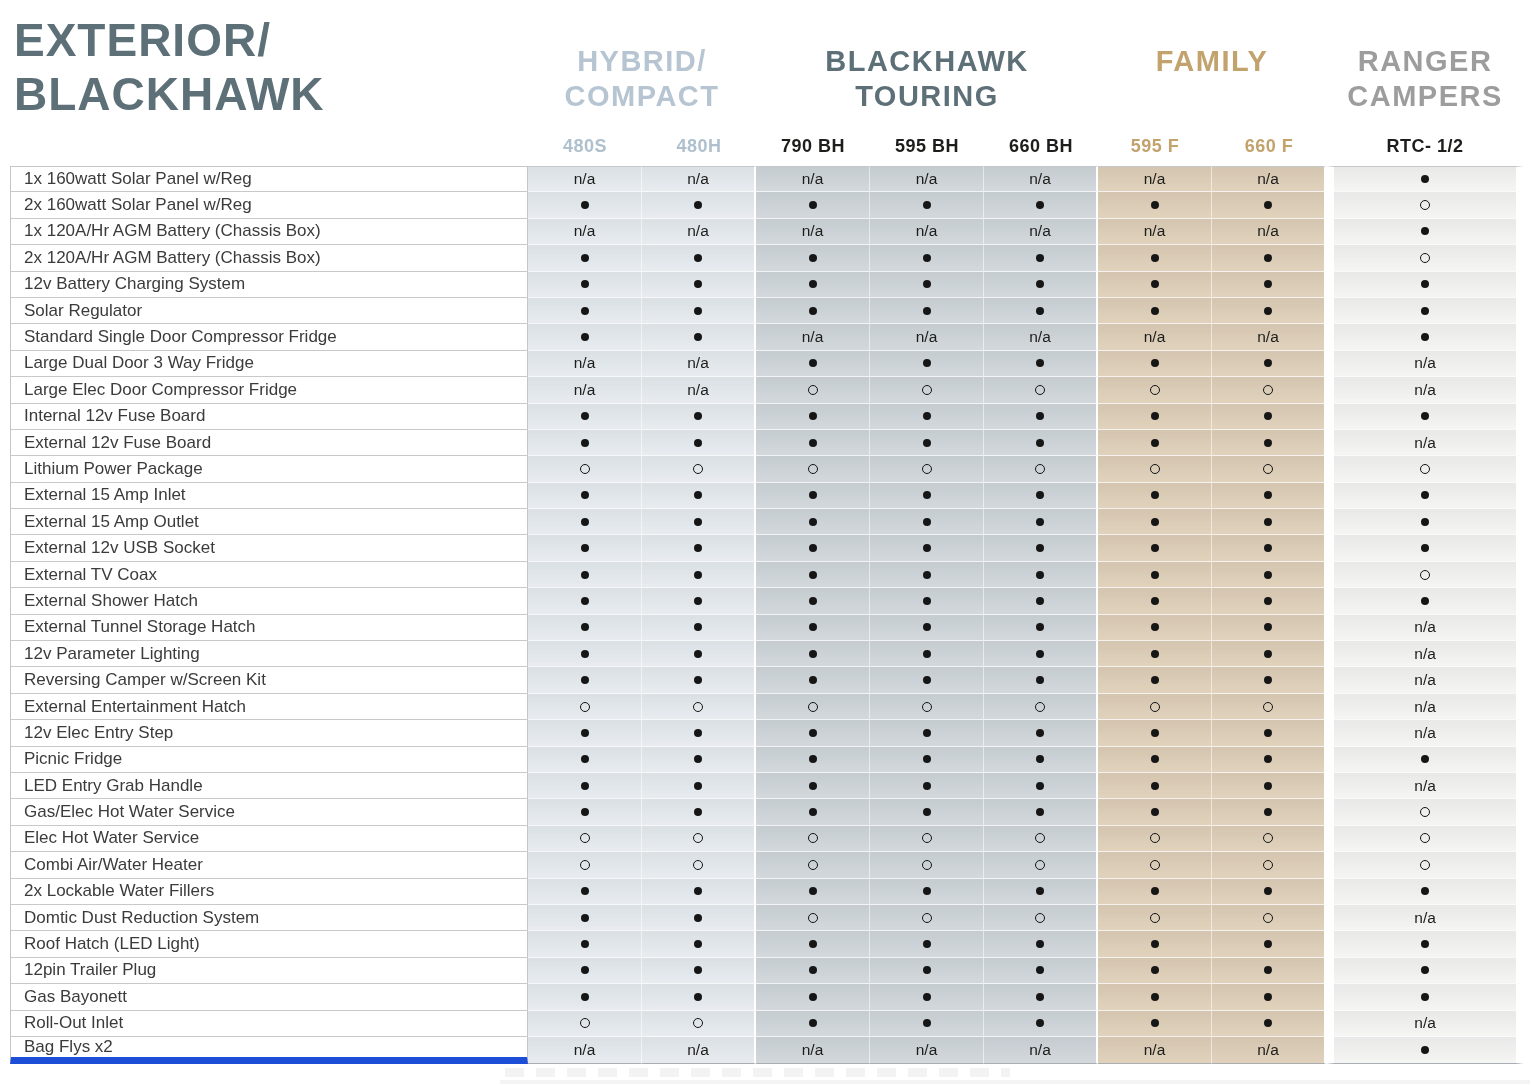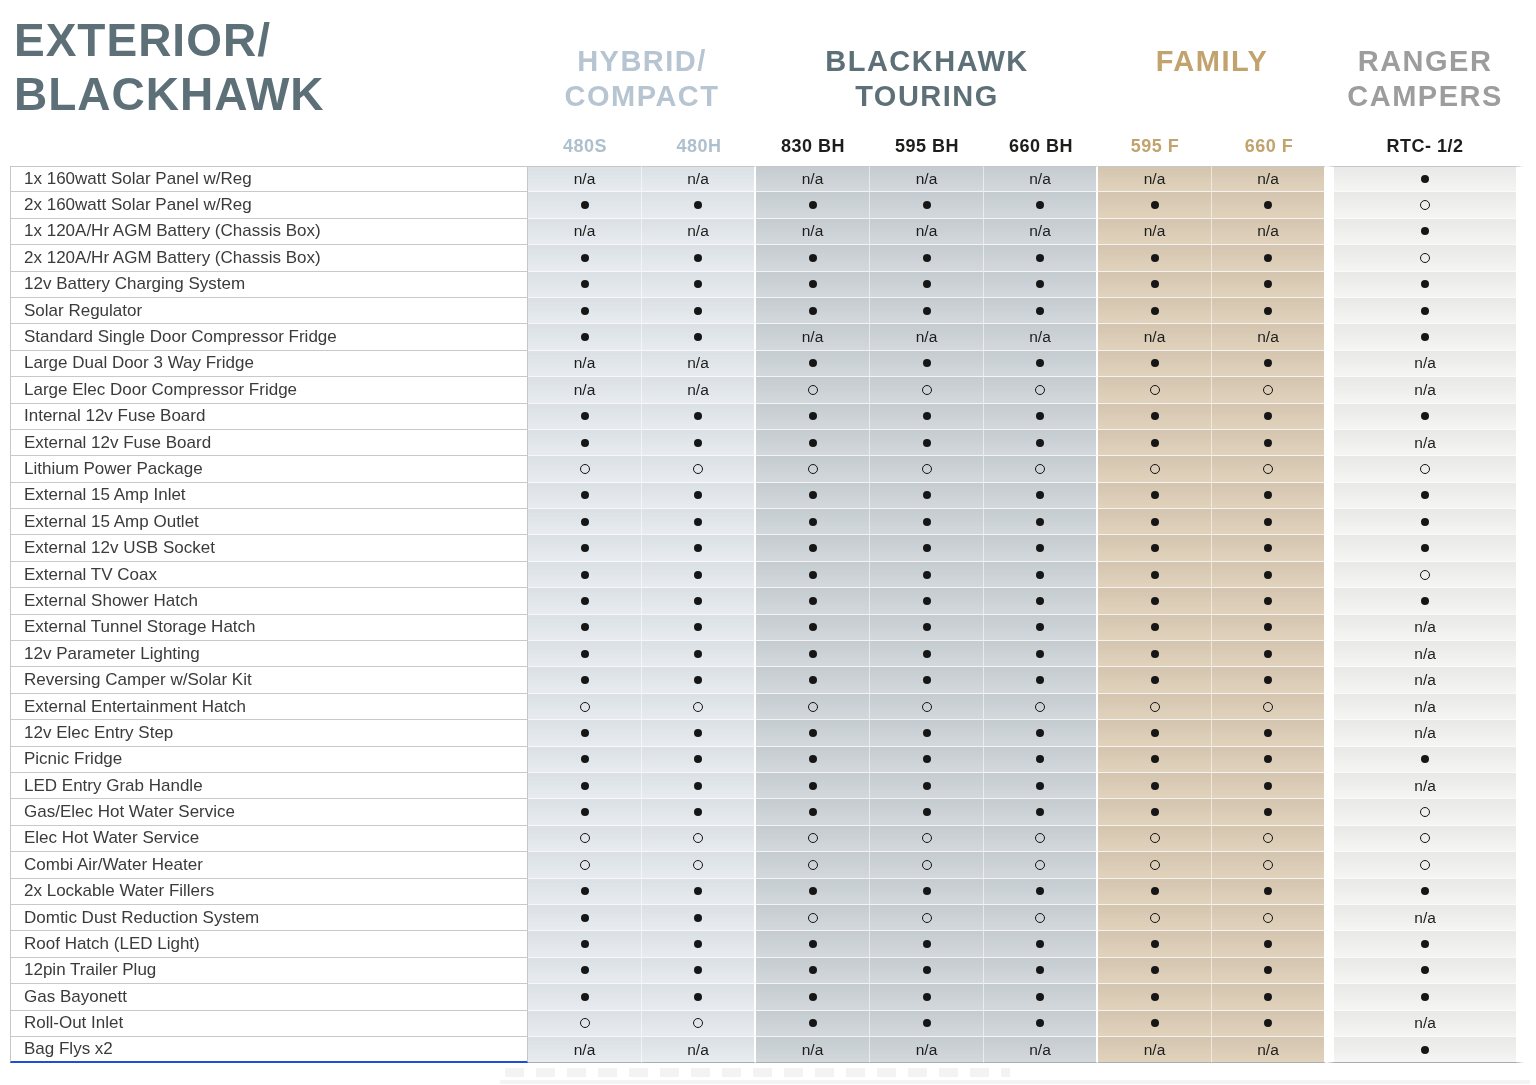--- a/index.html
+++ b/index.html
@@ -21,21 +21,21 @@
            border-bottom:1px solid #c9c9c9;font-size:17px;color:#3b3b3b;
            padding:0 4px 0 13px;white-space:nowrap;overflow:hidden;font-weight:normal;}
   tbody tr:first-child td{border-top:1px solid #c4c8cb;}
   td.cell{text-align:center;vertical-align:middle;
           border-bottom:1px solid rgba(255,255,255,0.78);
           border-right:1px solid rgba(255,255,255,0.55);
           background-image:linear-gradient(180deg, rgba(90,100,110,0.08), rgba(255,255,255,0.10));}
   td.cell.gend{border-right:2px solid #ffffff;}
   td.cell.rtc{border-left:8px solid #ffffff;border-right:8px solid #ffffff;}
   tbody tr:last-child td.cell{border-bottom:1px solid #a9aeb3;}
-  tbody tr:last-child td.label{border-bottom:2px solid #1d4ed8;}
+  tbody tr:last-child td.label{border-bottom:7px solid #1d4ed8;}
   .dot{display:inline-block;width:8px;height:8px;border-radius:50%;background:#161616;vertical-align:1px;}
   .ring{display:inline-block;width:8px;height:8px;border-radius:50%;
         border:1.7px solid #141414;background:transparent;vertical-align:0px;}
   .na{font-size:15.5px;color:#1d1d1b;}
   
   .cutoff-strip{position:absolute;left:505px;top:1068px;width:505px;height:9px;opacity:0.55;
     background:repeating-linear-gradient(90deg,#e9e9e9 0 19px,#ffffff 19px 31px);}
   .cutoff-bar{position:absolute;left:500px;top:1080px;width:1030px;height:4px;background:#f4f4f4;}
 </style>
 </head>
@@ -73,21 +73,21 @@
           <div></div>
         </th>
         <th class="gh" style="color: rgb(157, 157, 157);">
           <div>RANGER</div>
           <div>CAMPERS</div>
         </th>
       </tr>
       <tr>
         <th class="sub" style="color: rgb(174, 192, 205);">480S</th>
         <th class="sub" style="color: rgb(174, 192, 205);">480H</th>
-        <th class="sub" style="color: rgb(29, 29, 27);">830 BH</th>
+        <th class="sub" style="color: rgb(29, 29, 27);">790 BH</th>
         <th class="sub" style="color: rgb(29, 29, 27);">595 BH</th>
         <th class="sub" style="color: rgb(29, 29, 27);">660 BH</th>
         <th class="sub" style="color: rgb(194, 162, 109);">595 F</th>
         <th class="sub" style="color: rgb(194, 162, 109);">660 F</th>
         <th class="sub" style="color: rgb(29, 29, 27);">RTC- 1/2</th>
       </tr>
     </thead>
     <tbody>
         <tr>
           <td class="label">1x 160watt Solar Panel w/Reg</td>
@@ -292,21 +292,21 @@
           <td class="cell" style="background-color: rgb(229, 234, 238);"><span class="dot"></span></td>
           <td class="cell gend" style="background-color: rgb(229, 234, 238);"><span class="dot"></span></td>
           <td class="cell" style="background-color: rgb(206, 212, 216);"><span class="dot"></span></td>
           <td class="cell" style="background-color: rgb(206, 212, 216);"><span class="dot"></span></td>
           <td class="cell gend" style="background-color: rgb(206, 212, 216);"><span class="dot"></span></td>
           <td class="cell" style="background-color: rgb(222, 205, 181);"><span class="dot"></span></td>
           <td class="cell gend" style="background-color: rgb(222, 205, 181);"><span class="dot"></span></td>
           <td class="cell rtc" style="background-color: rgb(244, 244, 242);"><span class="na">n/a</span></td>
         </tr>
         <tr>
-          <td class="label">Reversing Camper w/Solar Kit</td>
+          <td class="label">Reversing Camper w/Screen Kit</td>
           <td class="cell" style="background-color: rgb(229, 234, 238);"><span class="dot"></span></td>
           <td class="cell gend" style="background-color: rgb(229, 234, 238);"><span class="dot"></span></td>
           <td class="cell" style="background-color: rgb(206, 212, 216);"><span class="dot"></span></td>
           <td class="cell" style="background-color: rgb(206, 212, 216);"><span class="dot"></span></td>
           <td class="cell gend" style="background-color: rgb(206, 212, 216);"><span class="dot"></span></td>
           <td class="cell" style="background-color: rgb(222, 205, 181);"><span class="dot"></span></td>
           <td class="cell gend" style="background-color: rgb(222, 205, 181);"><span class="dot"></span></td>
           <td class="cell rtc" style="background-color: rgb(244, 244, 242);"><span class="na">n/a</span></td>
         </tr>
         <tr>

